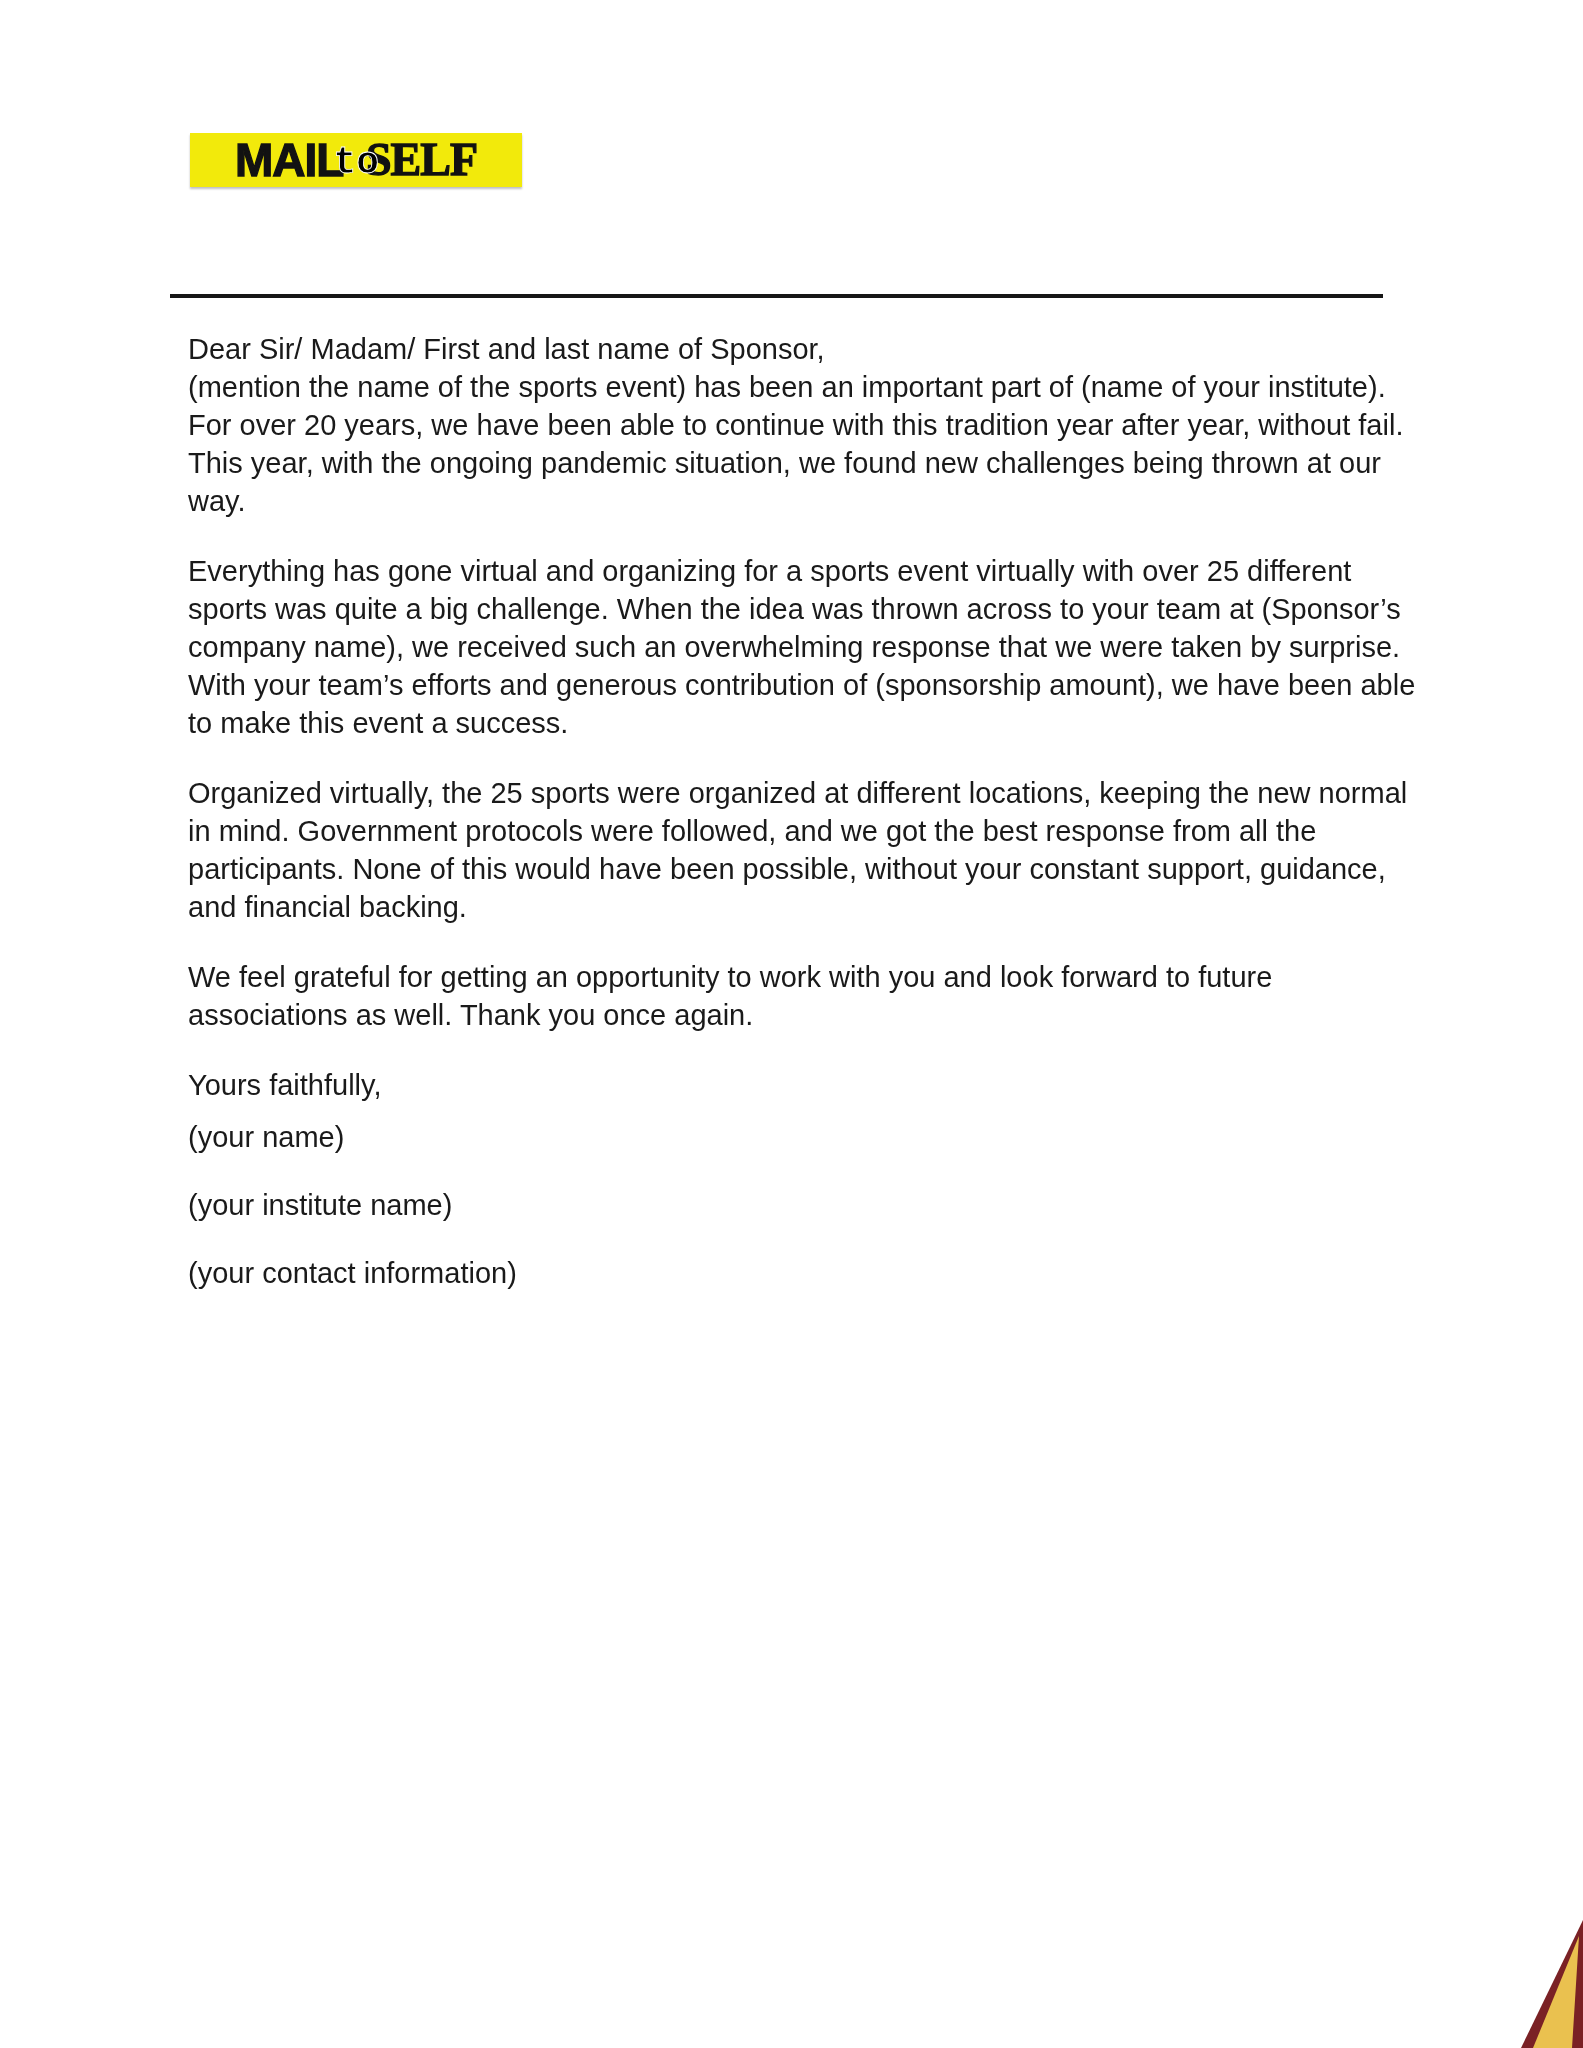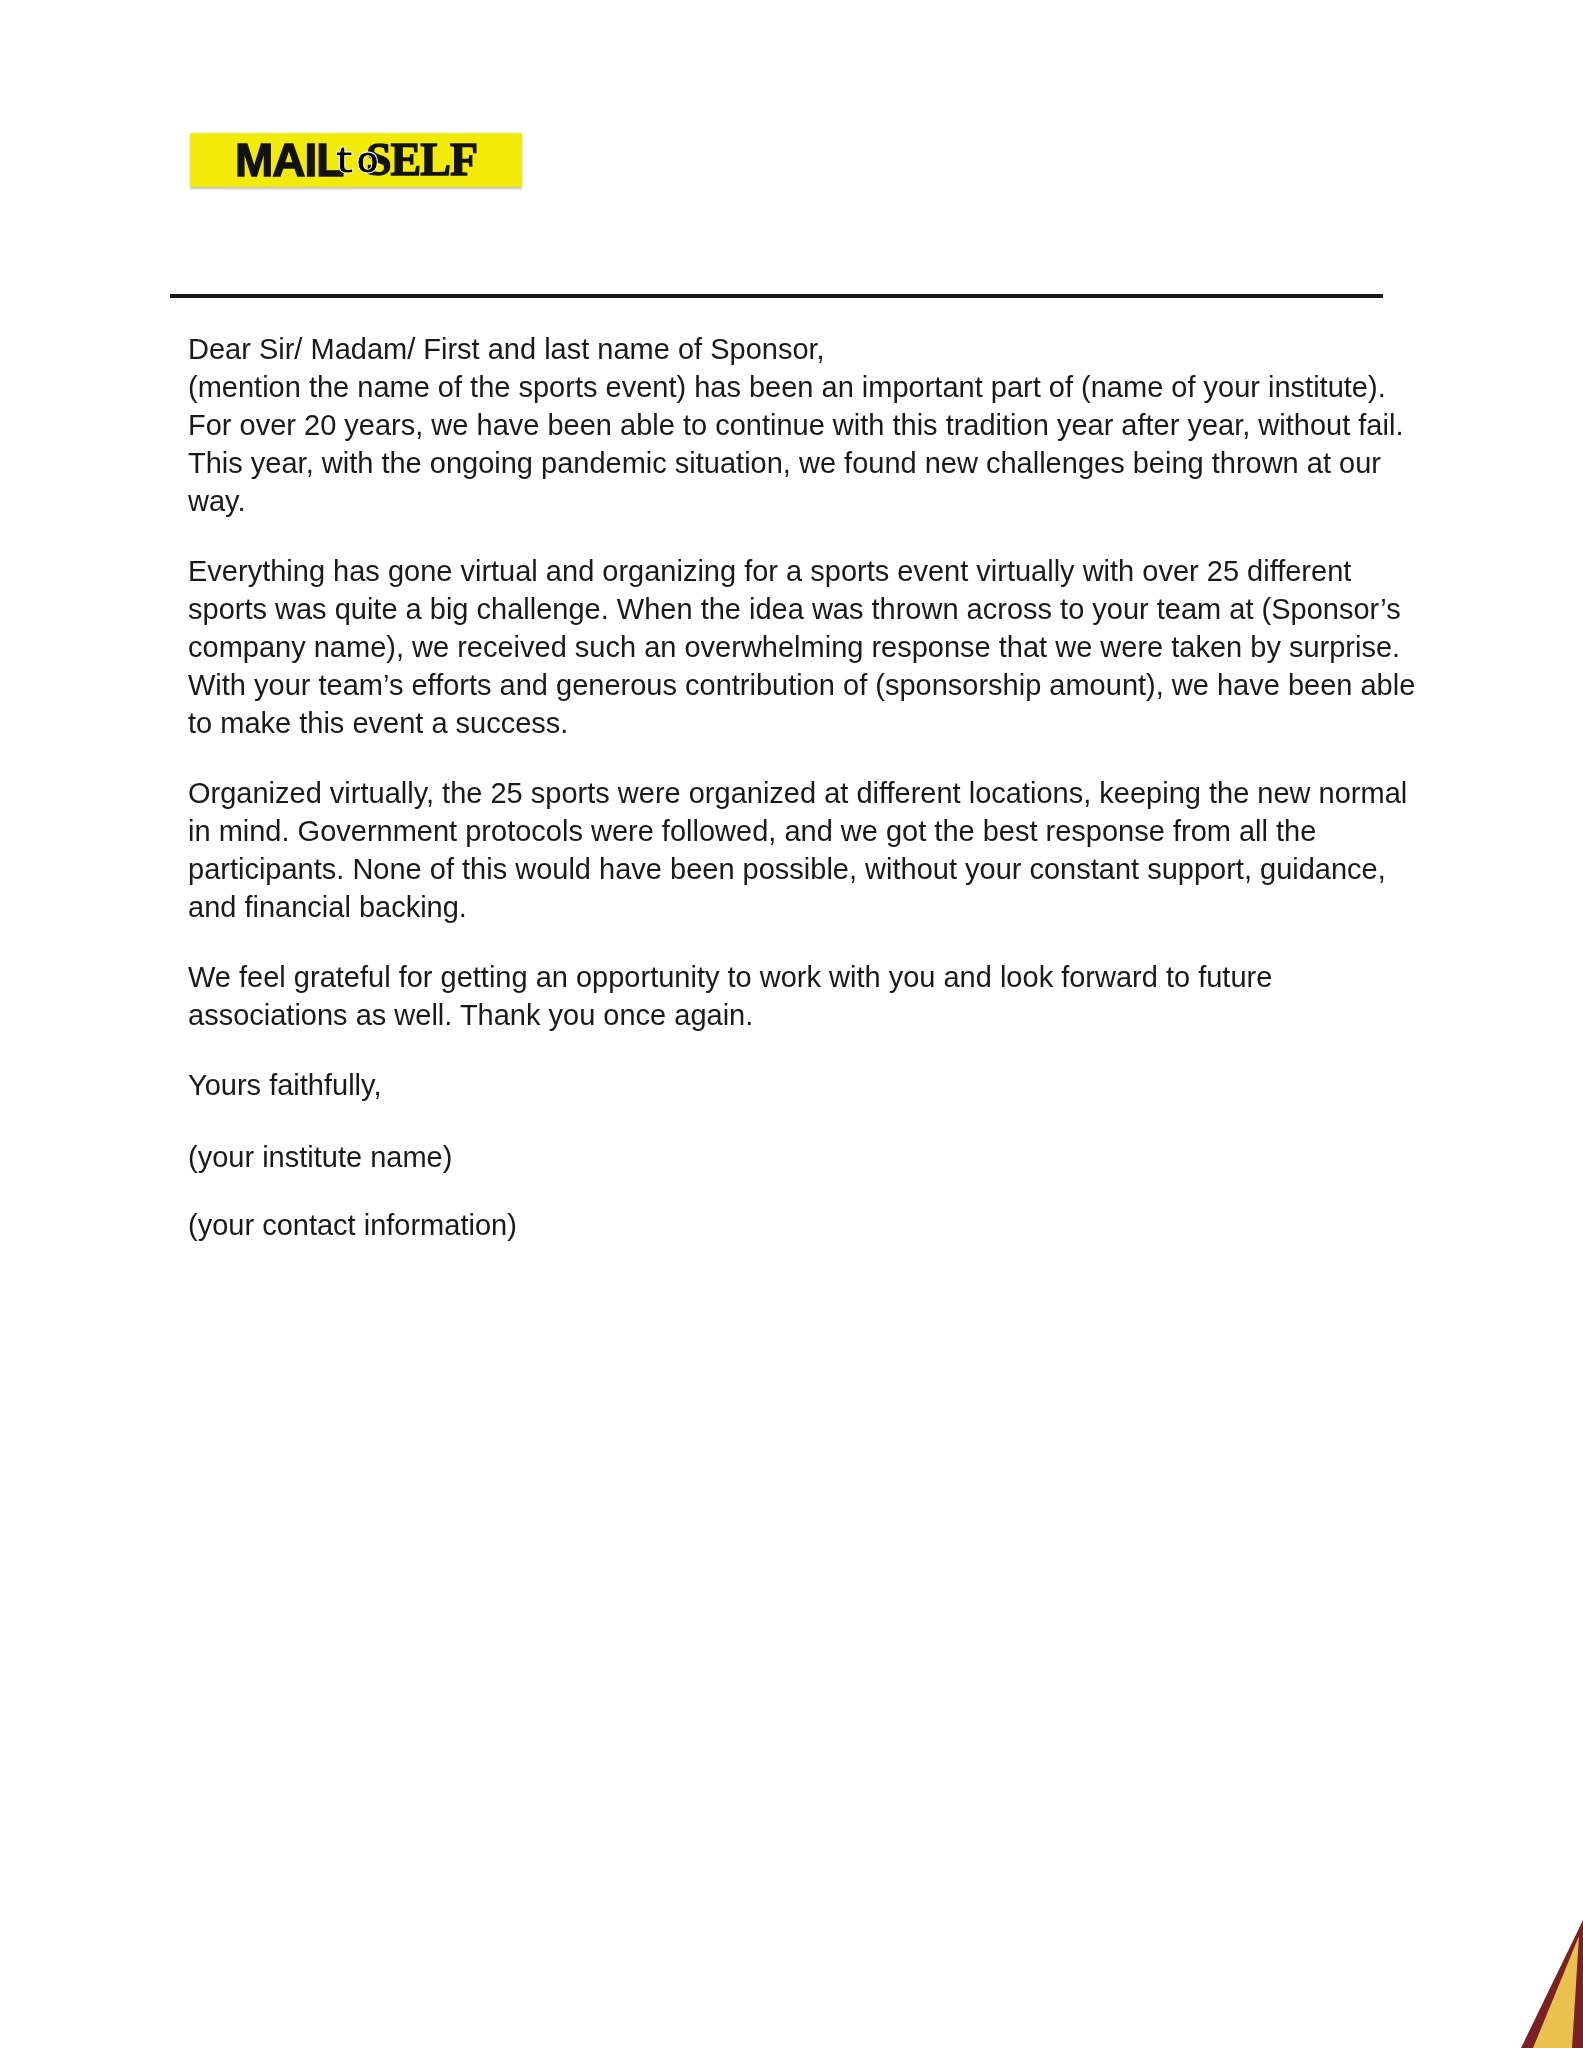--- a/index.html
+++ b/index.html
@@ -68,21 +68,21 @@
     color: #1a1a1a;
     font-size: 29px;
   }
   .line {
     height: 38px;
     line-height: 38px;
     white-space: nowrap;
   }
   .para { margin-bottom: 32px; }
   .greeting { }
-  .closing { margin-bottom: 34px; }
+  .closing { margin-bottom: 14px; }
   .sig-line { margin-bottom: 30px; }
 
   
   .corner {
     position: absolute;
     right: 0;
     bottom: 0;
     display: block;
   }
   .corner .maroon { fill: #7A2125; }
@@ -127,20 +127,21 @@
       <div class="line">and financial backing.</div>
     </div>
 
     <div class="para">
       <div class="line">We feel grateful for getting an opportunity to work with you and look forward to future</div>
       <div class="line">associations as well. Thank you once again.</div>
     </div>
 
     <div class="line closing">Yours faithfully,</div>
 
+    <div class="line sig-line">(your name)</div>
     <div class="line sig-line">(your institute name)</div>
     <div class="line sig-line">(your contact information)</div>
 
   </div>
 
   <svg class="corner" width="70" height="130" viewBox="0 0 70 130" aria-hidden="true">
     <polygon class="maroon" points="70,2 8,130 70,130"></polygon>
     <polygon class="gold" points="66,18 20,130 59,130"></polygon>
   </svg>
 

